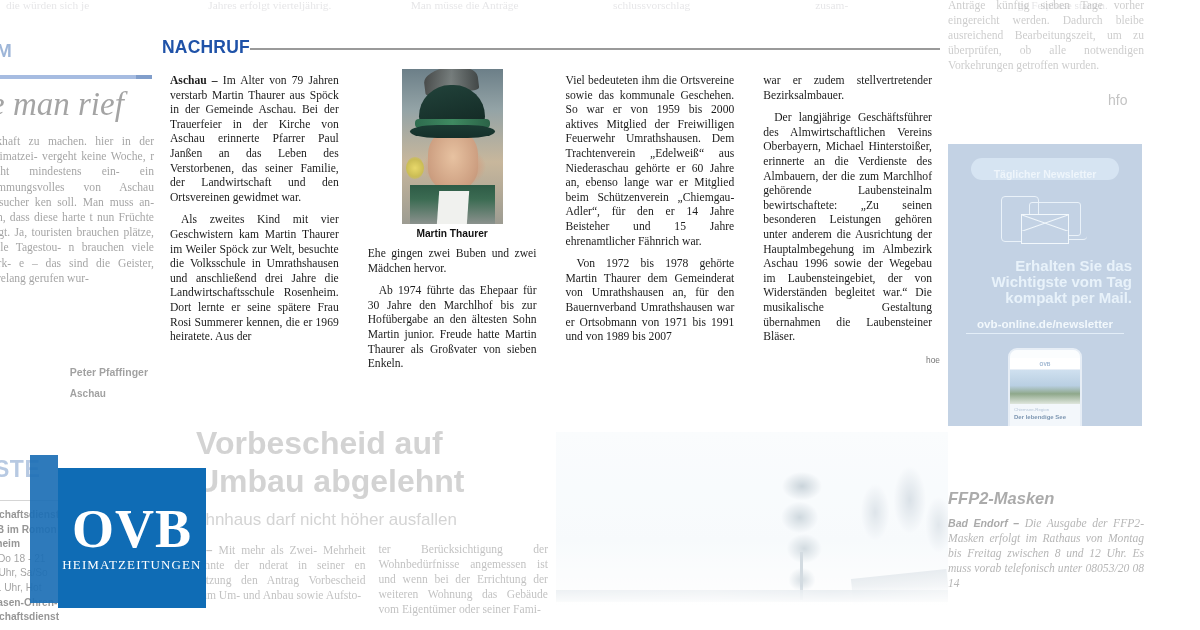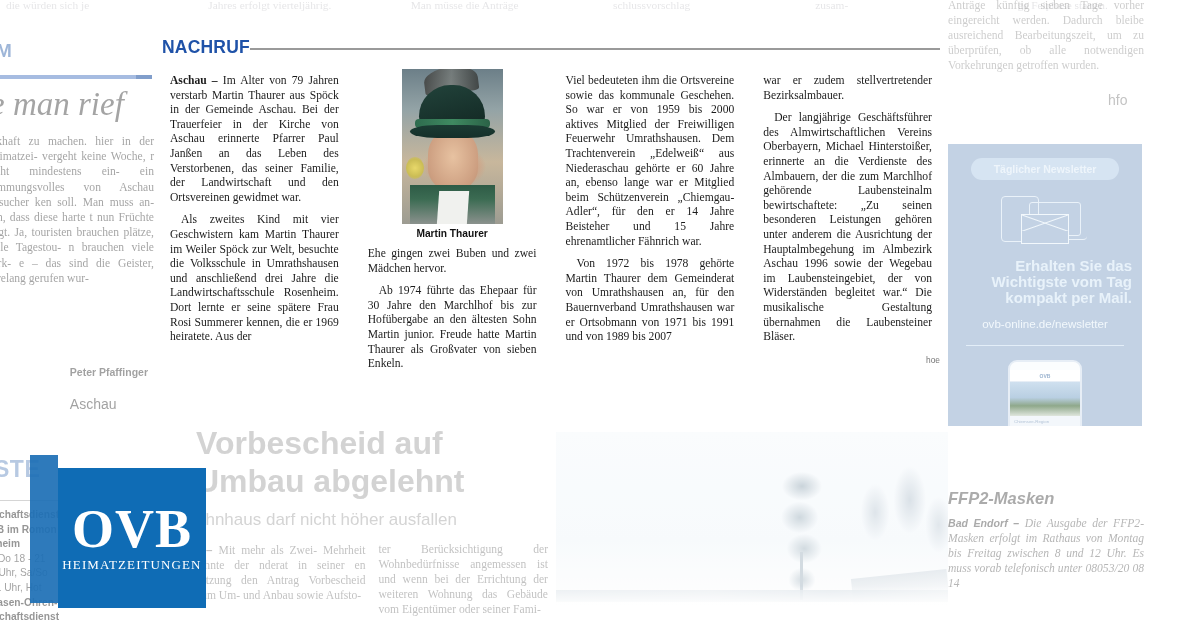--- a/index.html
+++ b/index.html
@@ -61,21 +61,21 @@
   #left-body {
     position:absolute; left:-14px; top:108px; width:168px;
     font-size:11.6px; line-height:15.2px;
     text-align:justify; color:#4a4a4a; opacity:.5;
   }
   #left-sign {
     position:absolute; right:4px; top:340px; 
     font-family:"Liberation Sans", sans-serif;
     font-size:10.5px; font-weight:bold; color:#555; opacity:.55;
   }
-  #left-sign .place { font-weight:normal; font-size:14px; display:block; margin-top:18px; }
+  #left-sign .place { font-weight:bold; font-size:10px; display:block; margin-top:10px; }
 
   
   #left-bottom { position:absolute; left:0; top:432px; width:152px; }
   #left-bottom-kicker {
     font-family:"Liberation Sans", sans-serif;
     font-weight:bold; font-size:23px; color:#7d9ecb; opacity:.55;
     position:absolute; left:-6px; top:24px; letter-spacing:.5px;
   }
   #left-bottom-rule {
     position:absolute; left:-8px; top:68px; width:160px; height:1px; background:#b9b9b9; opacity:.6;
@@ -170,21 +170,21 @@
   }
 
   
   #newsletter-ad {
     position:absolute; left:0; top:144px; width:194px; height:282px;
     background:#c3d2e4; overflow:hidden;
   }
   #nl-pill {
     margin:14px auto 0; width:148px; height:22px; border-radius:12px;
     background:#d6e4f2;
-    display:flex; align-items:center; justify-content:center;
+    display:flex; align-items:flex-end; justify-content:center;
   }
   #nl-pill span {
     font-family:"Liberation Sans", sans-serif; font-weight:bold;
     font-size:10.5px; color:#eef5fb;
   }
   #nl-icon { margin:14px auto 0; width:88px; height:52px; position:relative; }
   #nl-icon .tablet {
     position:absolute; left:0; top:2px; width:38px; height:46px;
     border:1.6px solid #eaf2f9; border-radius:4px;
   }
@@ -208,23 +208,23 @@
     background-size:100% 58%, 100% 58%;
     background-repeat:no-repeat;
   }
   #nl-text {
     margin:12px 10px 11px; text-align:right;
     font-family:"Liberation Sans", sans-serif; font-weight:bold;
     font-size:15px; line-height:16px; color:#e8f2fa;
   }
   #nl-url {
     margin:10px auto 0; width:158px; text-align:center;
-    font-family:"Liberation Sans", sans-serif; font-weight:normal;
+    font-family:"Liberation Sans", sans-serif; font-weight:bold;
     font-size:11.6px; color:#f2f8fc;
-    border-bottom:1.4px solid #e3eef8; padding-bottom:15px;
+    border-bottom:1.4px solid #e3eef8; padding-bottom:3px;
   }
   #nl-phone {
     margin:14px auto 0; width:74px; height:98px;
     background:#f3f7fb; border-radius:9px 9px 0 0;
     border:2px solid #e7eef6; overflow:hidden; position:relative;
   }
   #nl-phone .statusbar { height:8px; background:#fbfdfe; }
   #nl-phone .appbar {
     height:12px; background:#fff;
     display:flex; align-items:center; justify-content:center; gap:3px;

